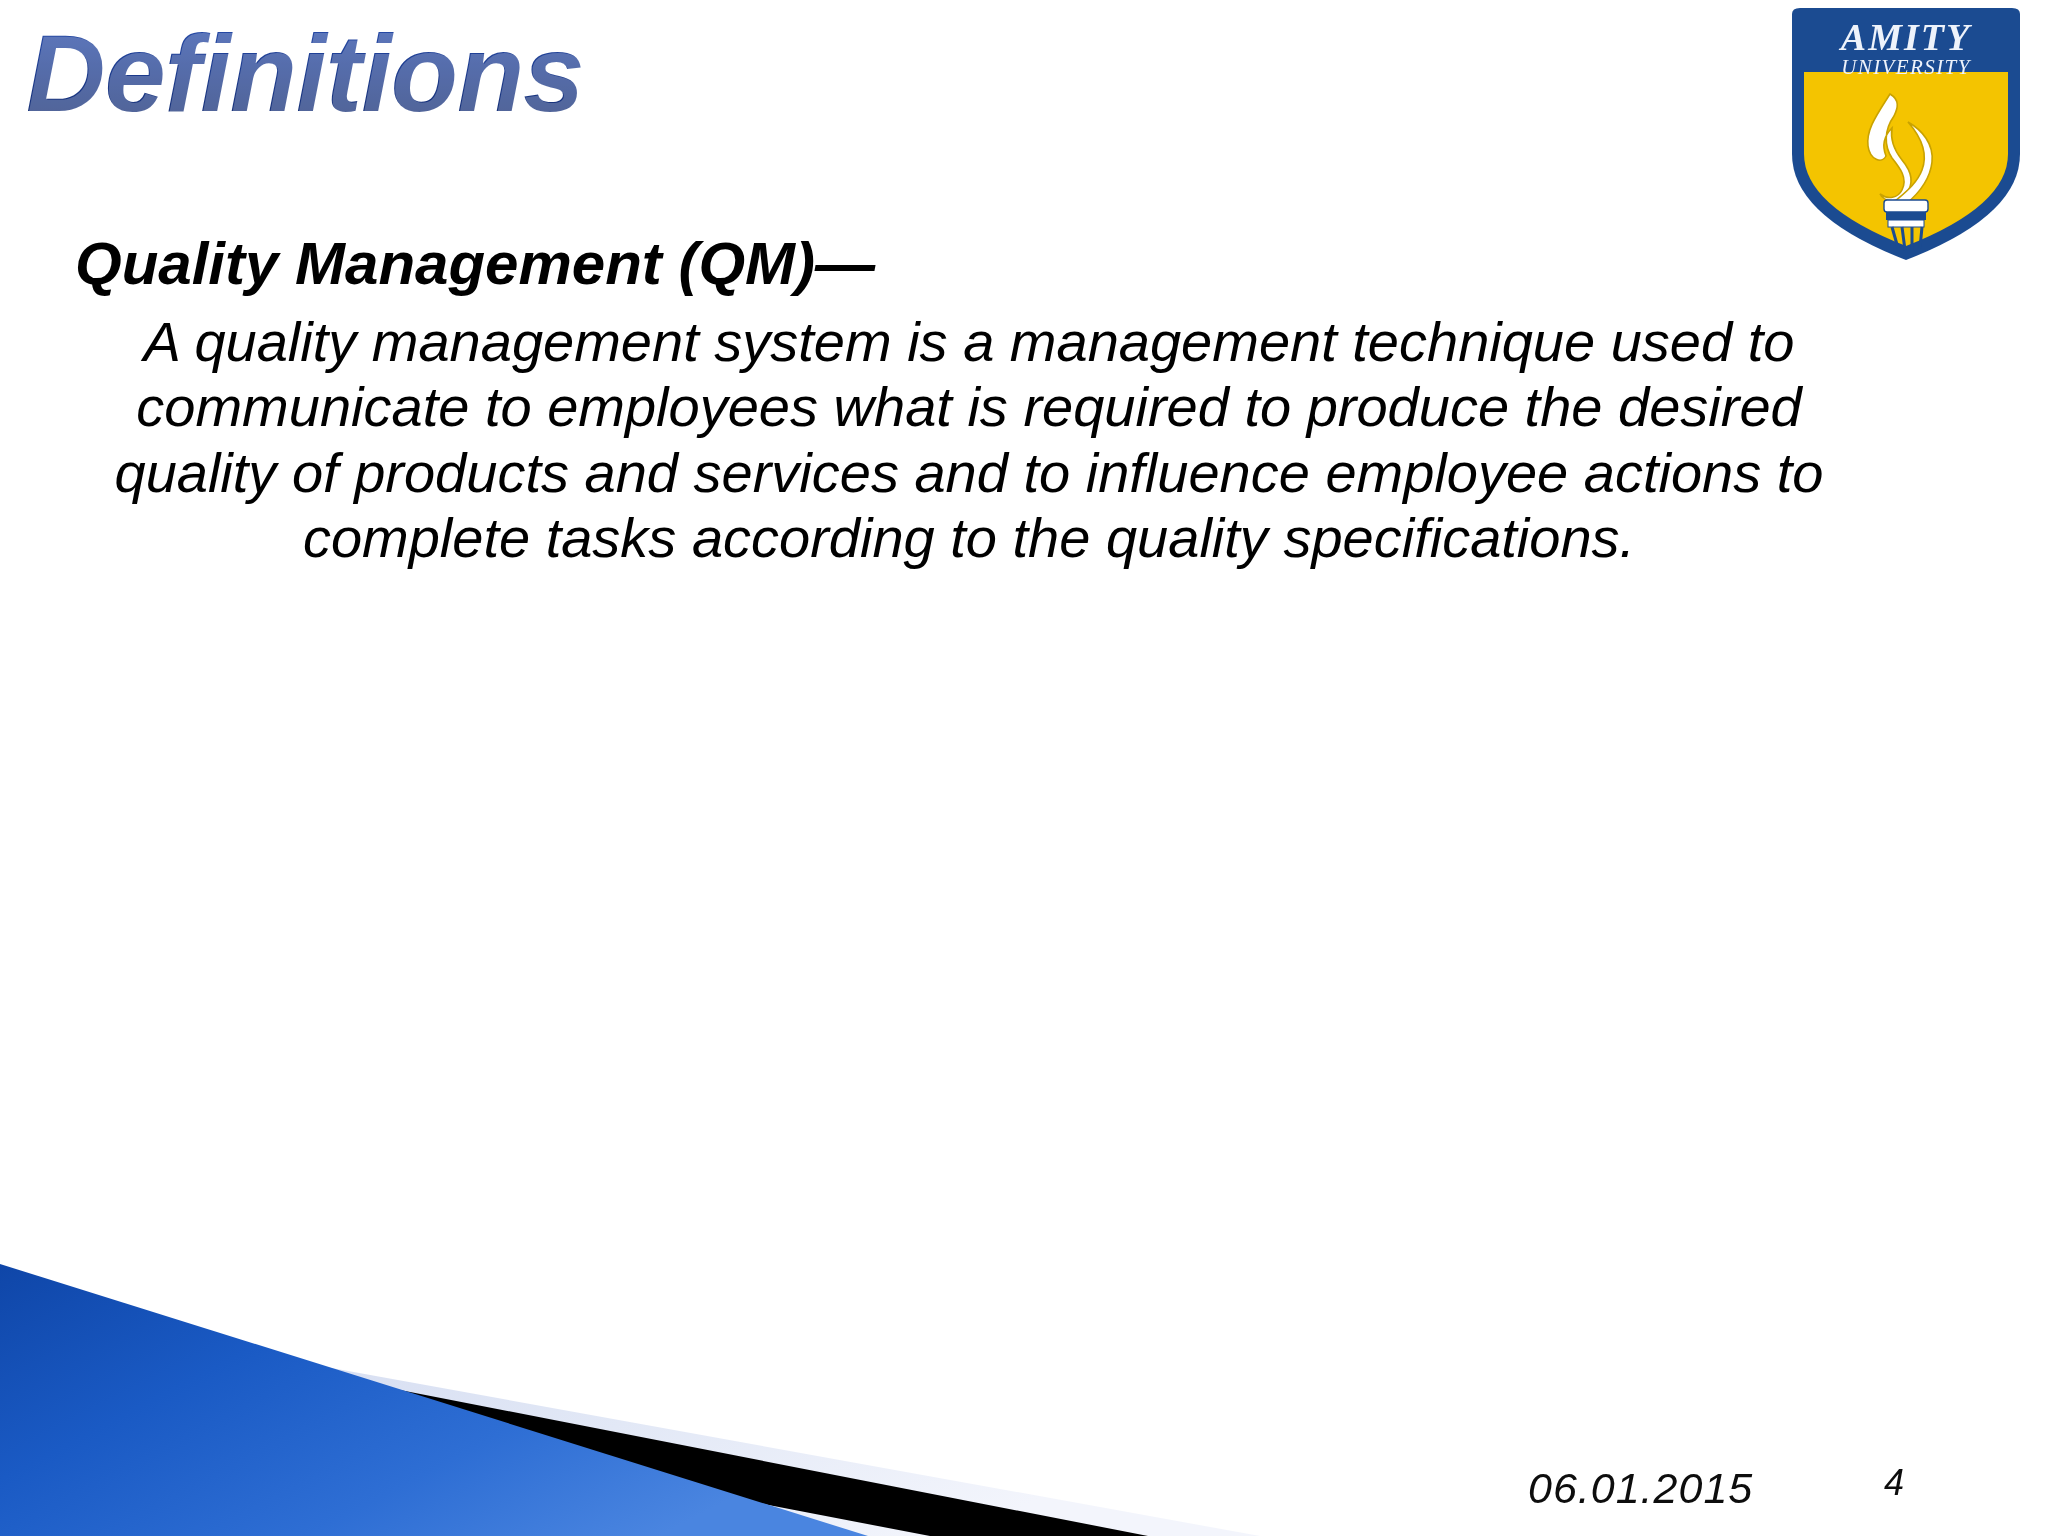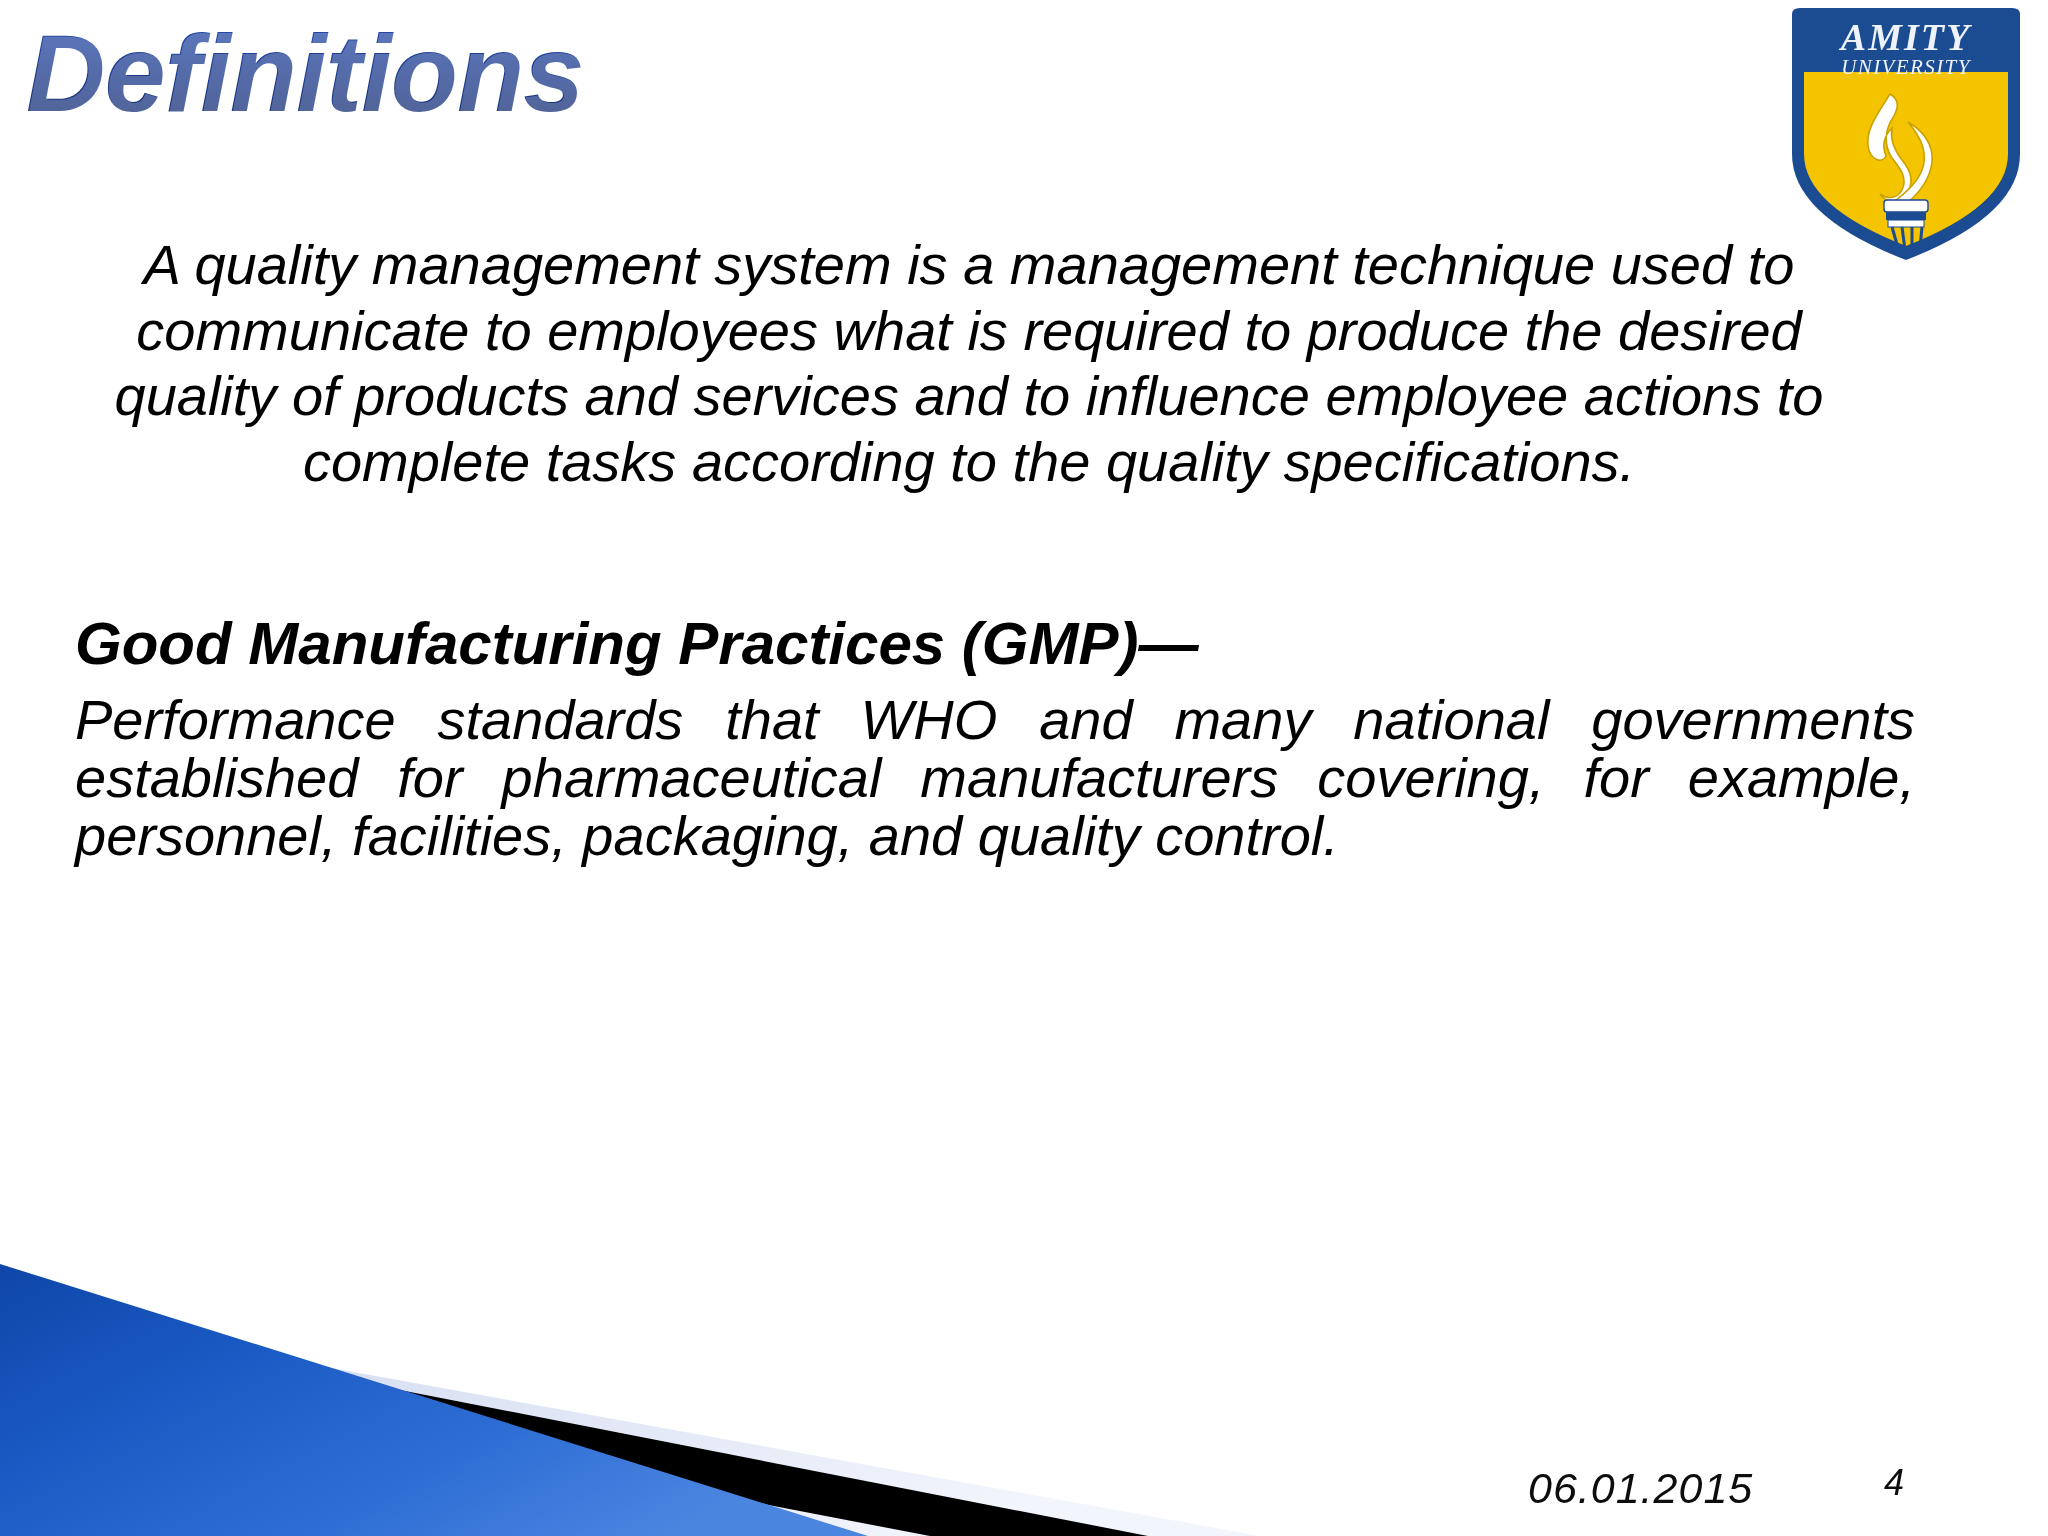--- a/index.html
+++ b/index.html
@@ -159,27 +159,24 @@
       </g>
 
       <text x="126" y="46" text-anchor="middle" font-family="'Liberation Serif', serif" font-size="38" font-weight="700" letter-spacing="2" fill="#eef3fb">AMITY</text>
       <text x="126" y="70" text-anchor="middle" font-family="'Liberation Serif', serif" font-size="21" letter-spacing="1.4" fill="#eef3fb">UNIVERSITY</text>
     </svg>
   </div>
 
   <div id="content">
 
     <div class="block" id="qm-block">
+      <div class="heading" id="qm-heading">Quality Management (QM)—</div>
       <div class="body-text" id="qm-body">A quality management system is a management technique used to communicate to employees what is required to produce the desired quality of products and services and to influence employee actions to complete tasks according to the quality specifications.</div>
     </div>
 
-    <div class="block" id="gmp-block">
-      <div class="heading" id="gmp-heading">Good Manufacturing Practices (GMP)—</div>
-      <div class="body-text" id="gmp-body">Performance standards that WHO and many national governments established for pharmaceutical manufacturers covering, for example, personnel, facilities, packaging, and quality control.</div>
-    </div>
 
   </div>
 
   <div id="decor">
     <svg viewBox="0 0 2048 320" preserveAspectRatio="none" xmlns="http://www.w3.org/2000/svg">
       <defs>
         <linearGradient id="blueGrad" x1="0" y1="0" x2="1" y2="0.6">
           <stop offset="0%" stop-color="#0f46a8"></stop>
           <stop offset="35%" stop-color="#1a5ac4"></stop>
           <stop offset="70%" stop-color="#2e6ed4"></stop>

